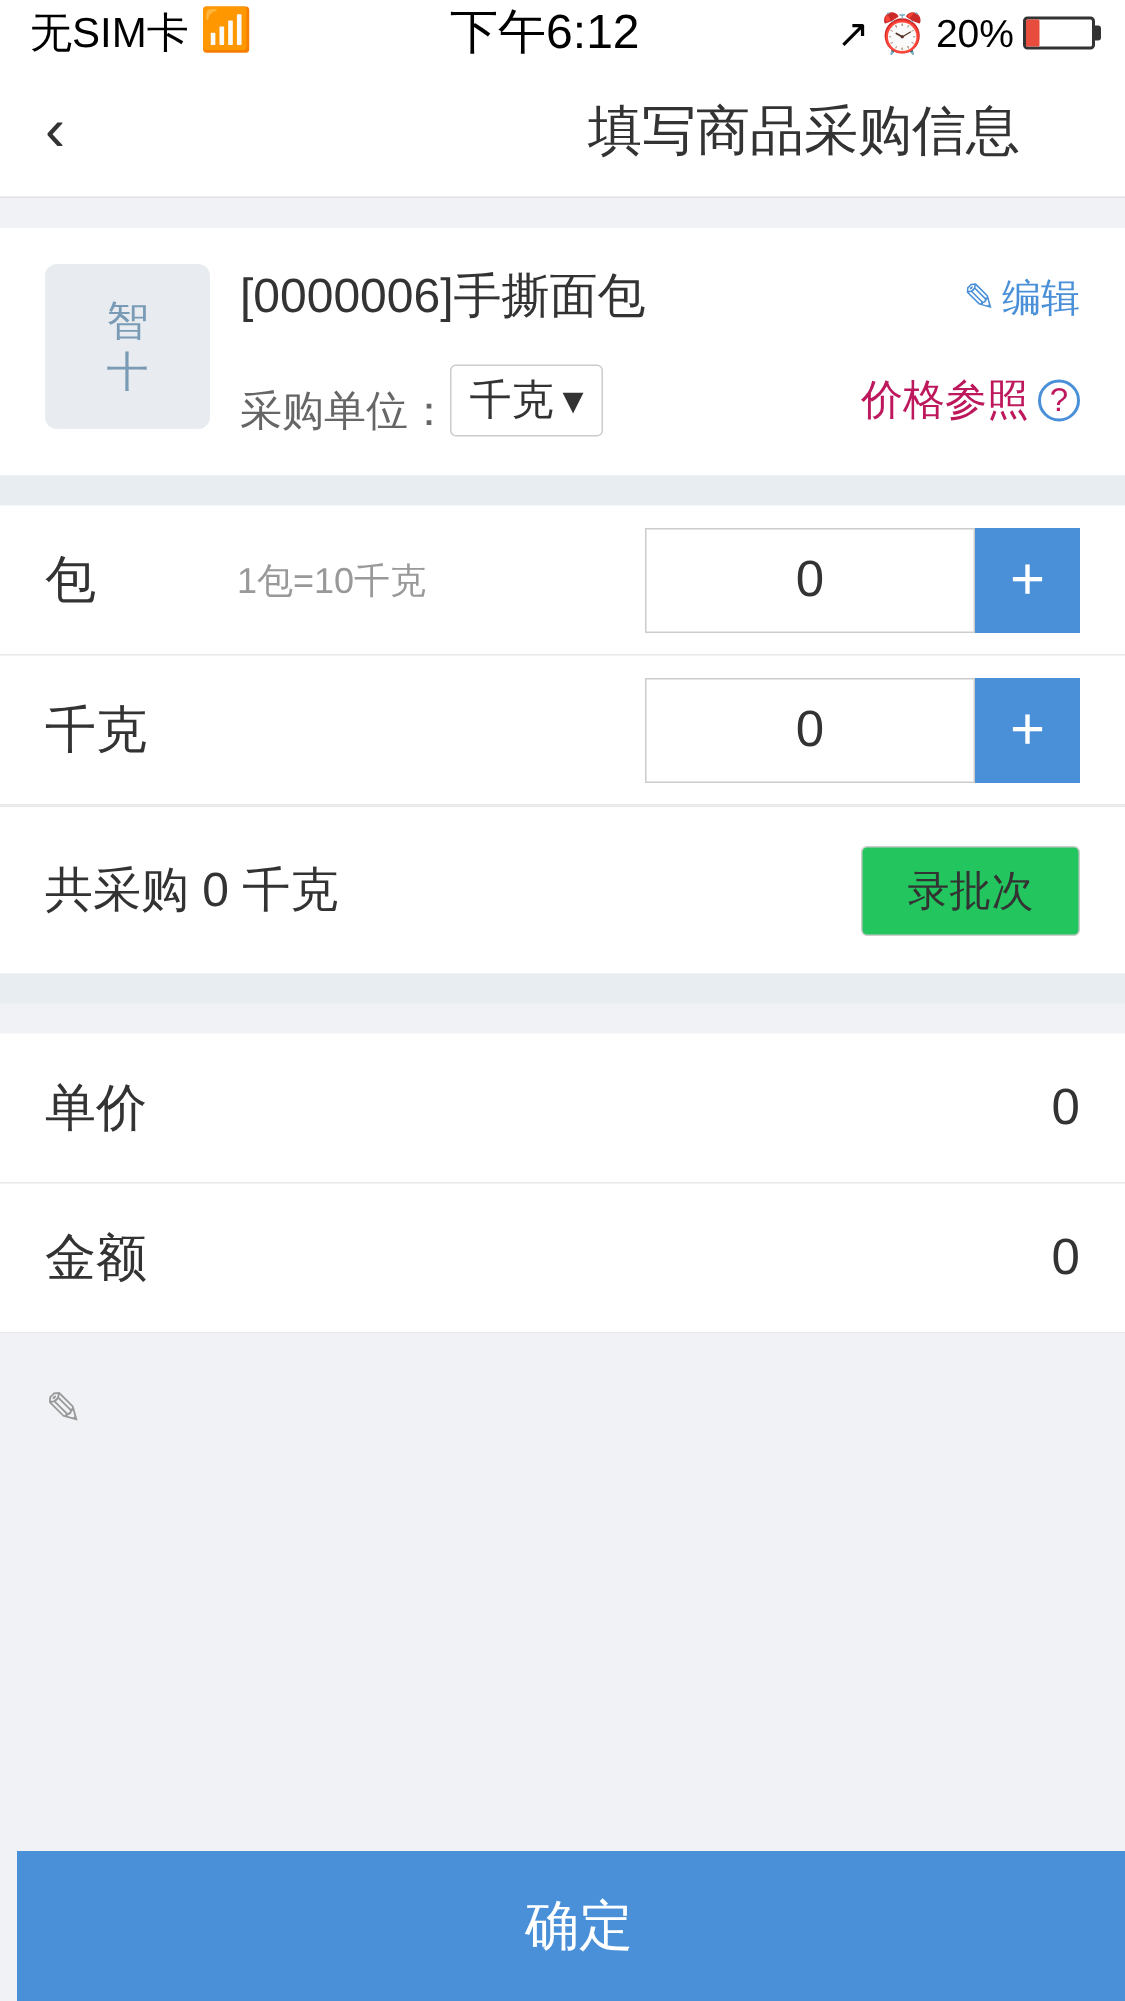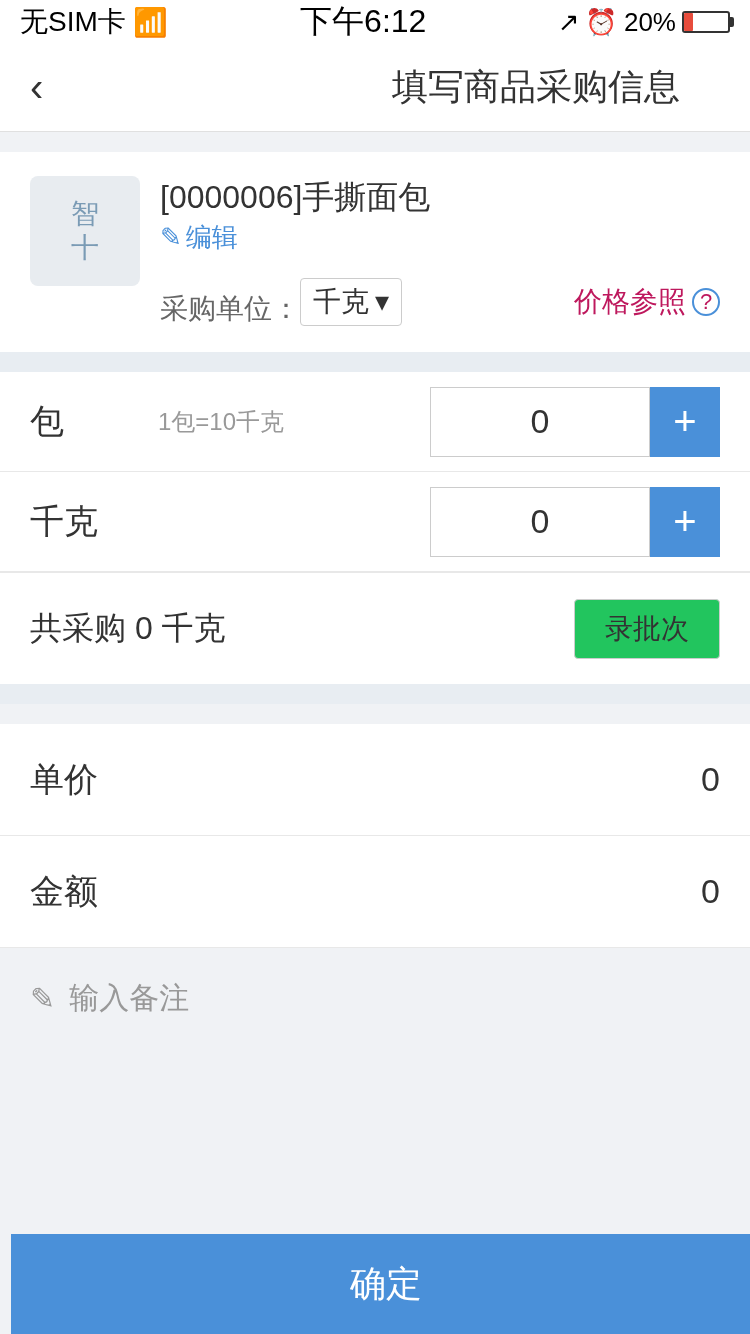--- a/index.html
+++ b/index.html
@@ -17,21 +17,21 @@
     .status-bar {
       height: 44px;
       background: #fff;
       display: flex;
       align-items: center;
       justify-content: space-between;
       padding: 0 20px;
       font-size: 28px;
       color: #000;
     }
-    .status-left { display: flex; align-items: center; gap: 8px; }
+    .status-left { display: flex; gap: 8px; }
     .status-center { font-size: 32px; font-weight: 400; }
     .status-right { display: flex; align-items: center; gap: 6px; font-size: 26px; }
     .battery {
       width: 48px; height: 22px; border: 2px solid #333; border-radius: 3px; position: relative; display: flex; align-items: center;
     }
     .battery::after {
       content: ''; position: absolute; right: -6px; top: 50%; transform: translateY(-50%);
       width: 4px; height: 10px; background: #333; border-radius: 0 2px 2px 0;
     }
     .battery-fill {
@@ -86,22 +86,22 @@
       color: #7a9bb5;
       text-align: center;
       line-height: 1.2;
     }
     .product-info {
       flex: 1;
     }
     .product-name-row {
       display: flex;
       justify-content: space-between;
+      align-items: center;
       margin-bottom: 20px;
-      flex-direction: column;
     }
     .product-name {
       font-size: 32px;
       color: #333;
       font-weight: 500;
     }
     .edit-btn {
       font-size: 26px;
       color: #4a90d9;
       display: flex;
@@ -220,21 +220,21 @@
 
     
     .price-section {
       background: #fff;
       margin-top: 20px;
     }
     .price-row {
       display: flex;
       align-items: center;
       padding: 0 30px;
-      height: 112px;
+      height: 100px;
       border-bottom: 1px solid #e8e8e8;
     }
     .price-label {
       font-size: 34px;
       color: #333;
     }
     .price-value {
       margin-left: auto;
       font-size: 34px;
       color: #333;
@@ -375,18 +375,17 @@
     <span class="price-value">0</span>
   </div>
   <div class="price-row">
     <span class="price-label">金额</span>
     <span class="price-value">0</span>
   </div>
 </div>
 
 <div class="notes-section">
   <span style="font-size:30px;color:#999;">✎</span>
-  <span class="notes-placeholder">输入备注</span>
 </div>
 
 <div class="bottom-spacer"></div>
 
 <button class="confirm-btn">确定</button>
 
 </body></html>

